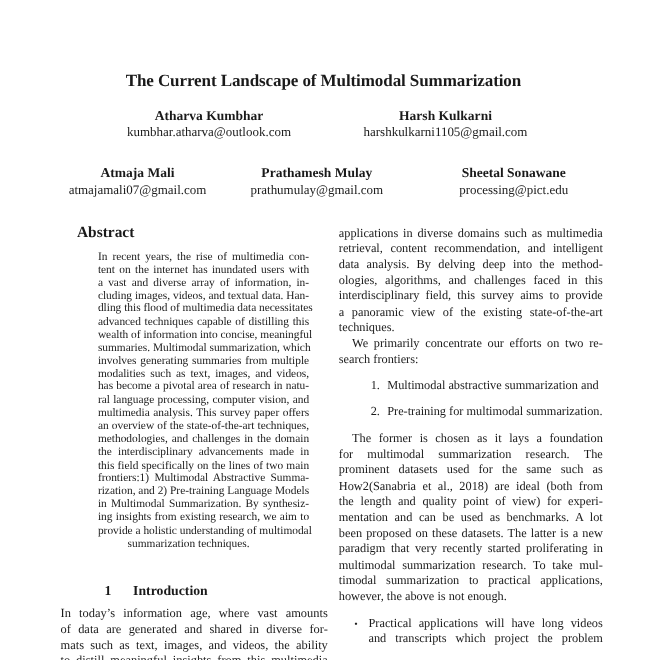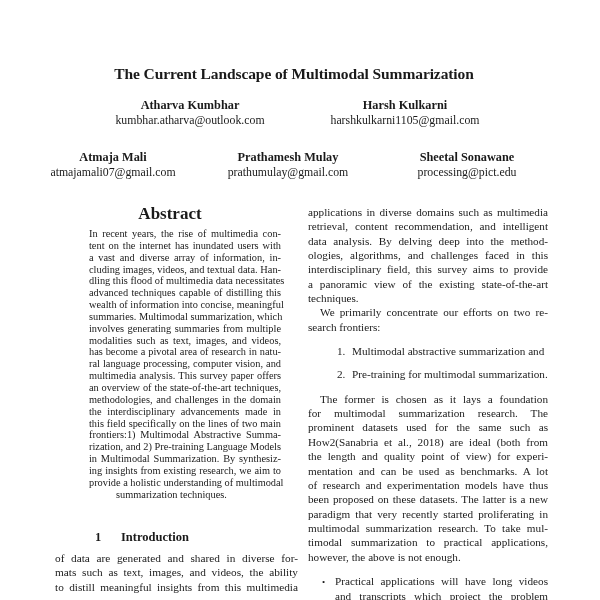--- a/index.html
+++ b/index.html
@@ -8,22 +8,22 @@
       font-family: "Liberation Serif", "DejaVu Serif", serif; color: #1a1a1a;
     }
     .title {
       position: absolute; top: 65px; left: 0; width: 588px; text-align: center;
       font-weight: bold; font-size: 15.5px; letter-spacing: -0.1px;
     }
     .author { position: absolute; text-align: center; width: 220px; }
     .author .name { font-weight: bold; font-size: 12.3px; line-height: 16px; }
     .author .email { font-size: 11.8px; line-height: 15px; }
     .abstract-head {
-      position: absolute; top: 204px; left: 70px; width: 200px; text-align: center;
-      font-weight: bold; font-size: 17px;
+      position: absolute; top: 204px; left: 70px; width: 200px; 
+      font-weight: bold; font-size: 14px;
     }
     .abstract-body {
       position: absolute; top: 228px; left: 89px; width: 192px;
       font-size: 10.35px; line-height: 11.85px; text-align: justify; hyphens: manual;
     }
     .abstract-body span.l { display: block; text-align: justify; text-align-last: justify; white-space: nowrap; }
     .abstract-body span.last { text-align-last: left; margin-left: 27px; }
     .sec-head {
       position: absolute; top: 530px; left: 55px; font-weight: bold; font-size: 12.5px; margin-left: 40px;
     }
@@ -55,21 +55,21 @@
 
   <div class="author" style="top:97px; left:80px;">
     <div class="name">Atharva Kumbhar</div>
     <div class="email">kumbhar.atharva@outlook.com</div>
   </div>
   <div class="author" style="top:97px; left:290px; width:230px;">
     <div class="name">Harsh Kulkarni</div>
     <div class="email">harshkulkarni1105@gmail.com</div>
   </div>
 
-  <div class="author" style="top:149px; left:28px; width:170px;">
+  <div class="author" style="top:149px; left:40px; width:170px;">
     <div class="name">Atmaja Mali</div>
     <div class="email">atmajamali07@gmail.com</div>
   </div>
   <div class="author" style="top:149px; left:203px; width:170px;">
     <div class="name">Prathamesh Mulay</div>
     <div class="email">prathumulay@gmail.com</div>
   </div>
   <div class="author" style="top:149px; left:382px; width:170px;">
     <div class="name">Sheetal Sonawane</div>
     <div class="email">processing@pict.edu</div>
@@ -99,20 +99,21 @@
     <span class="l">in Multimodal Summarization. By synthesiz-</span>
     <span class="l">ing insights from existing research, we aim to</span>
     <span class="l">provide a holistic understanding of multimodal</span>
     <span class="l last">summarization techniques.</span>
   </div>
 
   <div class="sec-head">
     <span class="num">1</span><span>Introduction</span>
   </div>
   <div class="intro-body">
+    <span class="l">In today’s information age, where vast amounts</span>
     <span class="l">of data are generated and shared in diverse for-</span>
     <span class="l">mats such as text, images, and videos, the ability</span>
     <span class="l">to distill meaningful insights from this multimedia</span>
   </div>
 
   <div class="col-r">
     <div>
       <span class="l">applications in diverse domains such as multimedia</span>
       <span class="l">retrieval, content recommendation, and intelligent</span>
       <span class="l">data analysis. By delving deep into the method-</span>
@@ -132,21 +133,20 @@
       <span class="list-item"><span class="n">2.</span><span>Pre-training for multimodal summarization.</span></span>
     </div>
     <div class="gap"></div>
     <div>
       <span class="l indent">The former is chosen as it lays a foundation</span>
       <span class="l">for multimodal summarization research.   The</span>
       <span class="l">prominent datasets used for the same such as</span>
       <span class="l">How2(Sanabria et al., 2018) are ideal (both from</span>
       <span class="l">the length and quality point of view) for experi-</span>
       <span class="l">mentation and can be used as benchmarks.  A lot</span>
-      <span class="l">of research and experimentation models have thus</span>
       <span class="l">been proposed on these datasets. The latter is a new</span>
       <span class="l">paradigm that very recently started proliferating in</span>
       <span class="l">multimodal summarization research. To take mul-</span>
       <span class="l">timodal summarization to practical applications,</span>
       <span class="l last">however, the above is not enough.</span>
     </div>
     <div class="gap"></div>
     <div>
       <span class="bullet-line first"><span class="b">•</span><span>Practical applications will have long videos</span></span>
       <span class="bullet-line">and transcripts which project the problem</span>

